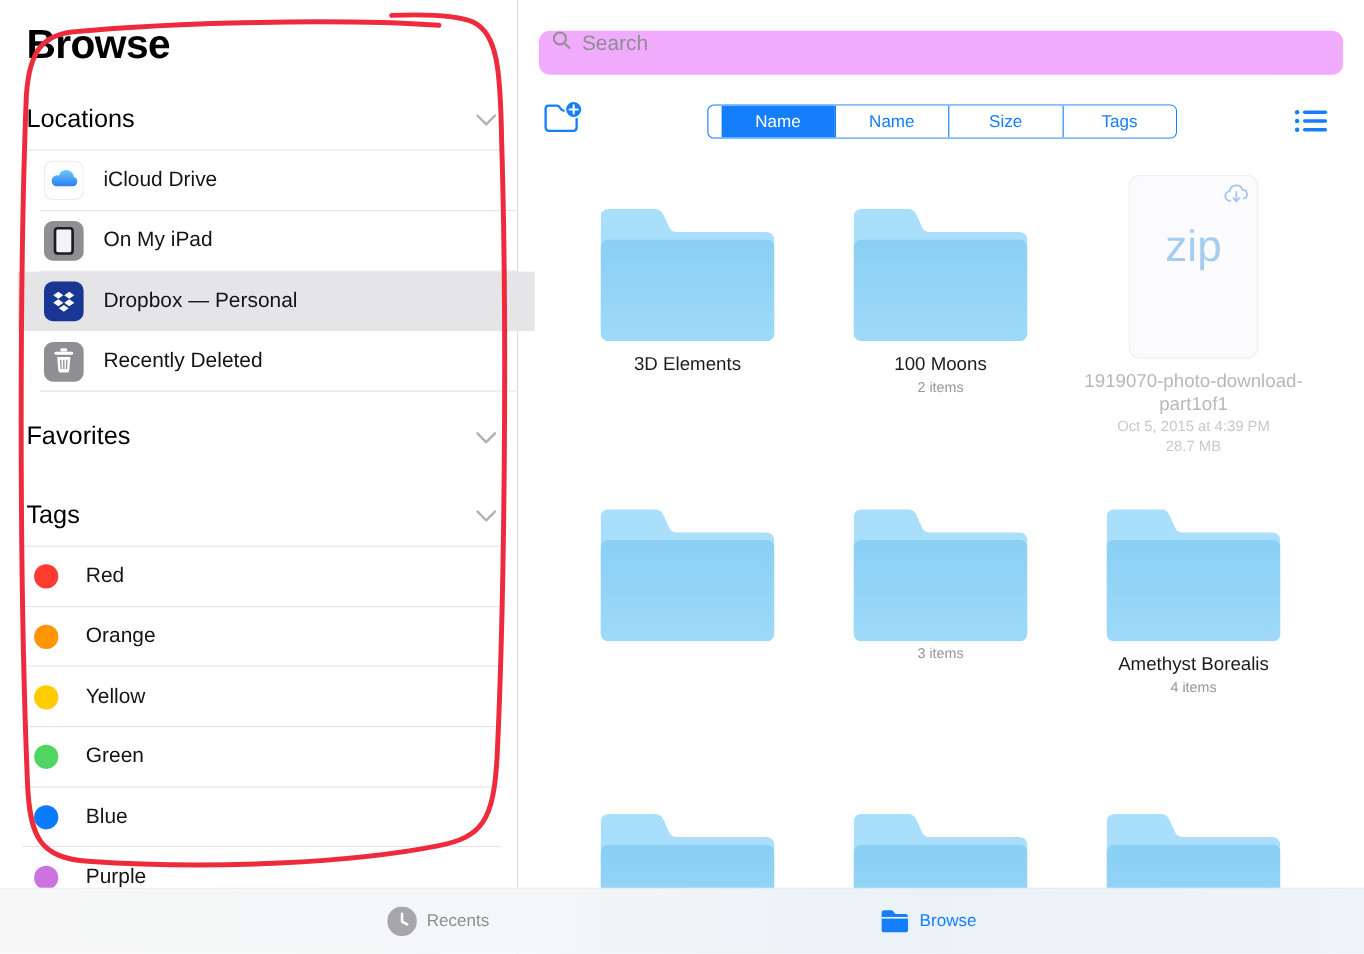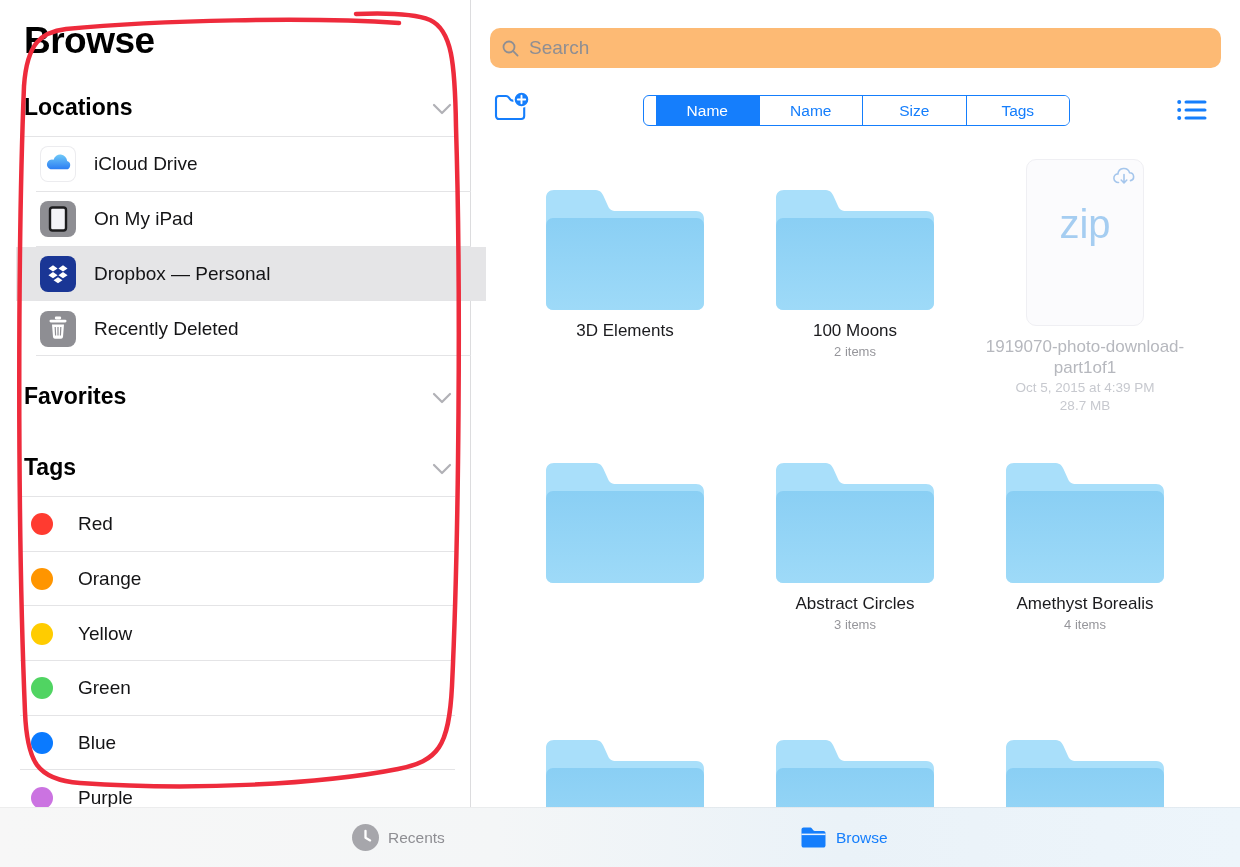--- a/index.html
+++ b/index.html
@@ -3,42 +3,42 @@
 <meta charset="utf-8">
 <style>
   html,body{margin:0;padding:0;width:1240px;height:867px;overflow:hidden;background:#fff;
     font-family:"Liberation Sans","DejaVu Sans",sans-serif;-webkit-font-smoothing:antialiased;}
   .stage{position:relative;width:1240px;height:867px;overflow:hidden;}
 
   
   .sidebar{position:absolute;left:0;top:0;width:470px;height:867px;background:#fff;
     border-right:1px solid #DCDCDE;z-index:10;}
   .sb-title{position:absolute;left:24px;top:20px;font-size:37px;font-weight:800;color:#000;letter-spacing:-.5px;}
-  .sb-header{position:absolute;left:24px;font-size:23px;font-weight:700;color:#000;}
+  .sb-header{position:absolute;left:24px;font-size:23px;font-weight:400;color:#000;}
   .sb-chevron{position:absolute;right:18px;width:20px;height:12px;}
   .hsep{position:absolute;left:20px;right:15px;height:1px;background:#E4E4E6;}
 
   .loc-rows{position:absolute;left:16px;top:137px;width:470px;height:219px;display:flex;flex-direction:column;text-decoration:underline;}
   .tag-rows{position:absolute;left:0;top:497px;width:470px;height:328px;display:flex;flex-direction:column;}
   .row{position:relative;flex:1;display:flex;align-items:center;}
   .row::after{content:"";position:absolute;left:20px;right:15px;bottom:0;height:1px;background:#E4E4E6;}
   .row.selected{background:#E5E5E7;}
   .row-icon{position:absolute;left:24px;width:36px;height:36px;border-radius:8px;display:flex;
     align-items:center;justify-content:center;}
   .row-label{position:absolute;left:78px;font-size:19px;color:#141416;}
   .tag-dot{position:absolute;left:31px;width:22px;height:22px;border-radius:50%;}
 
   .icon-sq-gray{background:#8E8E93;}
   .icon-sq-white{background:#fff;box-shadow:inset 0 0 0 1px #ECECEF;}
   .icon-sq-dropbox{background:#1A3695;}
 
   
   .main{position:absolute;left:471px;top:0;right:0;bottom:0;background:#fff;}
-  .search{position:absolute;left:19px;top:28px;width:731px;height:40px;background:#fdba74;
-    border-radius:10px;display:flex;align-items:center;padding-left:12px;box-sizing:border-box;}
+  .search{position:absolute;left:19px;top:28px;width:731px;height:40px;background:#f0abfc;
+    border-radius:10px;display:flex;align-items:flex-start;padding-left:12px;box-sizing:border-box;}
   .search input{border:none;background:transparent;outline:none;font-size:19px;color:#3c3c43;
     margin-left:8px;width:600px;font-family:inherit;}
   .search input::placeholder{color:#8E8E93;}
 
   .newfolder{position:absolute;left:21px;top:89px;width:40px;height:38px;background:none;border:none;padding:0;cursor:pointer;}
   .segmented{position:absolute;left:172px;top:95px;width:427px;height:31px;display:flex;
     border:1px solid #157EFC;border-radius:6px;overflow:hidden;box-sizing:border-box;background:#fff;padding-left:12px;}
   .seg{flex:1;display:flex;align-items:center;justify-content:center;font-size:15.5px;color:#157EFC;
     background:#fff;border:none;border-left:1px solid #157EFC;cursor:pointer;font-family:inherit;}
   .seg:first-child{border-left:none;}
@@ -251,21 +251,20 @@
         <path d="M8 0 h40 c5 0 7.5 1.5 9.5 6 l4.5 10 c1.5 3.5 3.5 5 8 5 h80 c5 0 8 3 8 8 v83 c0 5-3 8-8 8 H8 c-5 0-8-3-8-8 V8 c0-5 3-8 8-8 z" fill="#A9DFFA"></path>
         <rect x="0" y="28" width="158" height="92" rx="7" fill="url(#fgrad)"></rect>
       </svg>
       <div class="cell-meta"></div>
     </div>
     <div class="cell" style="left:269px;top:463px">
       <svg class="folder-svg" width="158" height="120" viewBox="0 0 158 120">
         <path d="M8 0 h40 c5 0 7.5 1.5 9.5 6 l4.5 10 c1.5 3.5 3.5 5 8 5 h80 c5 0 8 3 8 8 v83 c0 5-3 8-8 8 H8 c-5 0-8-3-8-8 V8 c0-5 3-8 8-8 z" fill="#A9DFFA"></path>
         <rect x="0" y="28" width="158" height="92" rx="7" fill="url(#fgrad)"></rect>
       </svg>
-      <div class="cell-name">Abstract Circles</div>
       <div class="cell-meta">3 items</div>
     </div>
     <div class="cell" style="left:499px;top:463px">
       <svg class="folder-svg" width="158" height="120" viewBox="0 0 158 120">
         <path d="M8 0 h40 c5 0 7.5 1.5 9.5 6 l4.5 10 c1.5 3.5 3.5 5 8 5 h80 c5 0 8 3 8 8 v83 c0 5-3 8-8 8 H8 c-5 0-8-3-8-8 V8 c0-5 3-8 8-8 z" fill="#A9DFFA"></path>
         <rect x="0" y="28" width="158" height="92" rx="7" fill="url(#fgrad)"></rect>
       </svg>
       <div class="cell-name">Amethyst Borealis</div>
       <div class="cell-meta">4 items</div>
     </div>

